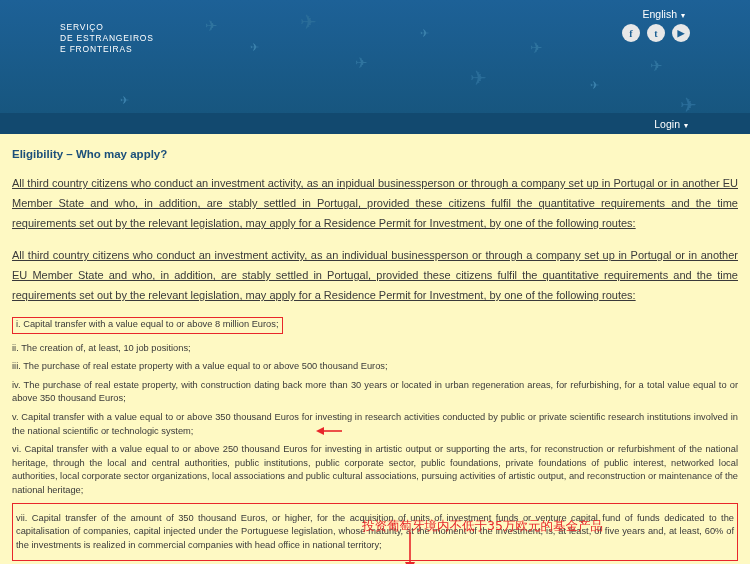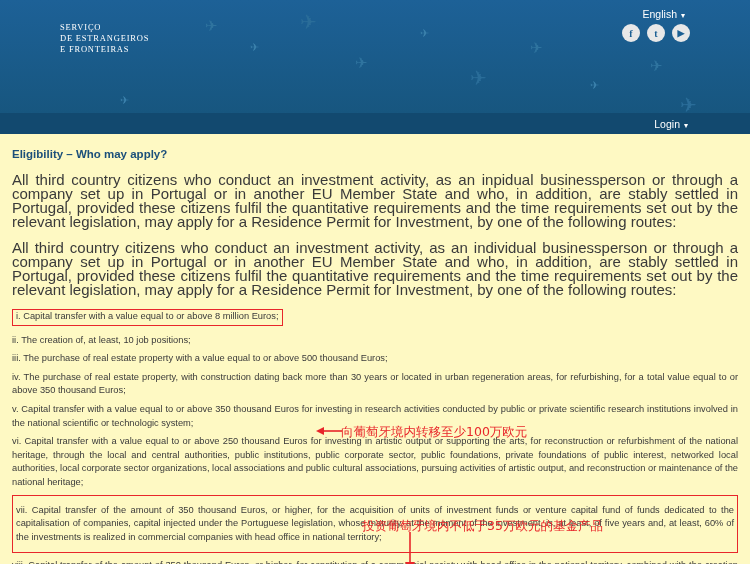--- a/index.html
+++ b/index.html
@@ -43,21 +43,20 @@
     line-height:52px;
     position:relative;
   }
   .logo-sub {
     color:#ffffff;
     font-size:8.5px;
     letter-spacing:0.8px;
     line-height:11px;
     margin-top:2px;
     text-transform:uppercase;
-    font-family:Liberation Serif, serif;
   }
 
   
   .lang {
     position:absolute; right:65px; top:8px;
     color:#ffffff; font-size:10.5px;
   }
   .lang .caret { font-size:8px; margin-left:4px; }
 
   
@@ -85,25 +84,26 @@
     background:#fef9c3;
     padding:14px 12px 0 12px;
   }
   h1.page-title {
     font-size:11.5px;
     font-weight:bold;
     color:#1b4f7a;
     margin:0 0 13px 0;
   }
   p.para {
-    font-size:15px;
-    line-height:14px;
+    font-size:11px;
+    line-height:20px;
     color:#3a3a3a;
     margin:0 0 12px 0;
     text-align:justify;
+    text-decoration:underline;
   }
   ul.routes { list-style:none; margin:0; padding:0; }
   ul.routes li {
     font-size:9.3px;
     line-height:13.6px;
     color:#3a3a3a;
     margin:0 0 5px 0;
     text-align:justify;
     position:relative;
   }
@@ -185,21 +185,20 @@
     <li><span class="hl-inline">i. Capital transfer with a value equal to or above 8 million Euros;</span></li>
     <li>ii. The creation of, at least, 10 job positions;</li>
     <li>iii. The purchase of real estate property with a value equal to or above 500 thousand Euros;</li>
     <li>iv. The purchase of real estate property, with construction dating back more than 30 years or located in urban regeneration areas, for refurbishing, for a total value equal to or above 350 thousand Euros;</li>
     <li>v. Capital transfer with a value equal to or above 350 thousand Euros for investing  in research activities conducted by public or private scientific research institutions involved in the national scientific or technologic system;</li>
     <li>vi. Capital transfer with a value equal to or above 250 thousand Euros for investing  in artistic output or supporting the arts, for reconstruction or refurbishment of the national heritage, through the local and central authorities, public institutions, public corporate sector, public foundations, private foundations of public interest,  networked local authorities, local corporate sector organizations, local associations and public cultural associations, pursuing activities of artistic output, and reconstruction or maintenance of the national heritage;</li>
     <li class="hl-box" style="margin-top:4px;">vii. Capital transfer of the amount of 350 thousand Euros, or higher, for the acquisition of units of investment funds or venture capital fund of funds dedicated to the capitalisation of companies, capital injected under the Portuguese legislation, whose maturity, at the moment of the investment, is, at least, of five years and, at least, 60% of the investments is realized in commercial companies with head office in national territory;</li>
     <li style="margin-top:6px;">viii. Capital transfer of the amount of 350 thousand  Euros, or higher, for constitution of a commercial society with head office in the national territory, combined with the creation of five permanent working jobs, or for the reinforcement of the share capital of a commercial society with head office in national territory, already existing, with the creation or keeping of working jobs, with a minimum of five permanent jobs, and for a minimum period of three years.</li>
   </ul>
 
-  <div class="annot" id="annot1">向葡萄牙境内转移至少100万欧元</div>
   <svg class="arrow-svg" style="left:316px; top:292px; width:28px; height:12px;">
     <line x1="26" y1="5" x2="2" y2="5" stroke="#e8262a" stroke-width="1.6"></line>
     <polygon points="0,5 8,1 8,9" fill="#e8262a"></polygon>
   </svg>
 
   <div class="annot" id="annot2">投资葡萄牙境内不低于35万欧元的基金产品</div>
   <svg class="arrow-svg" style="left:404px; top:398px; width:12px; height:40px;">
     <line x1="6" y1="0" x2="6" y2="32" stroke="#e8262a" stroke-width="1.6"></line>
     <polygon points="6,40 1,30 11,30" fill="#e8262a"></polygon>
   </svg>

